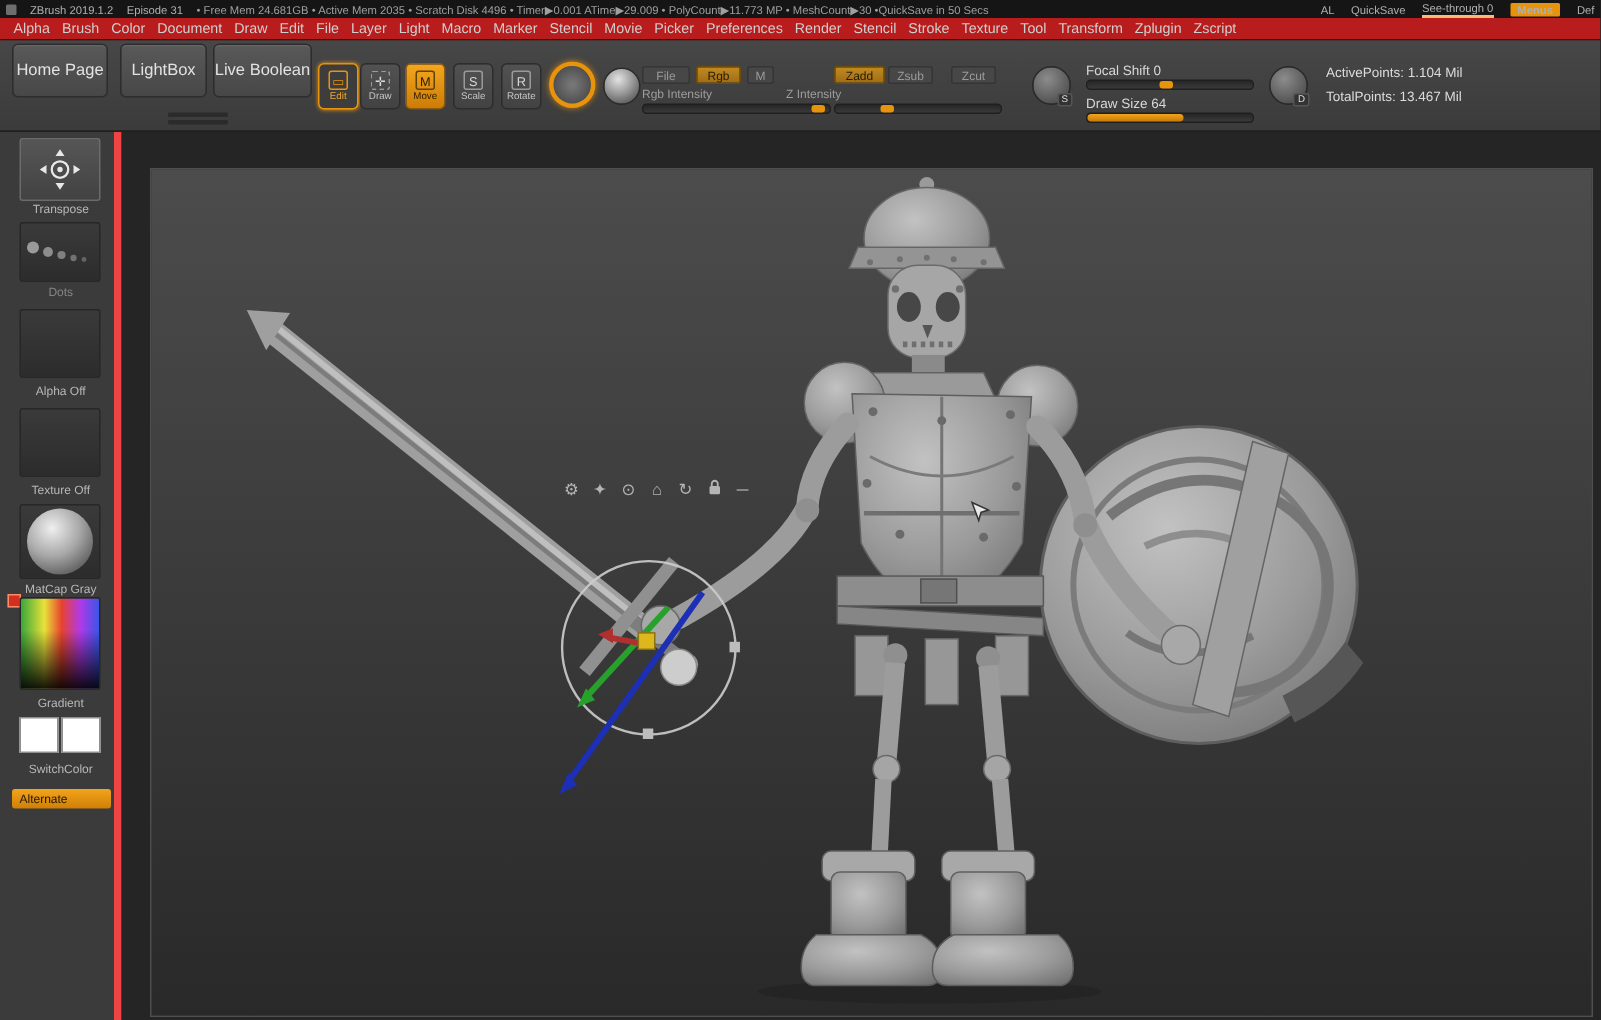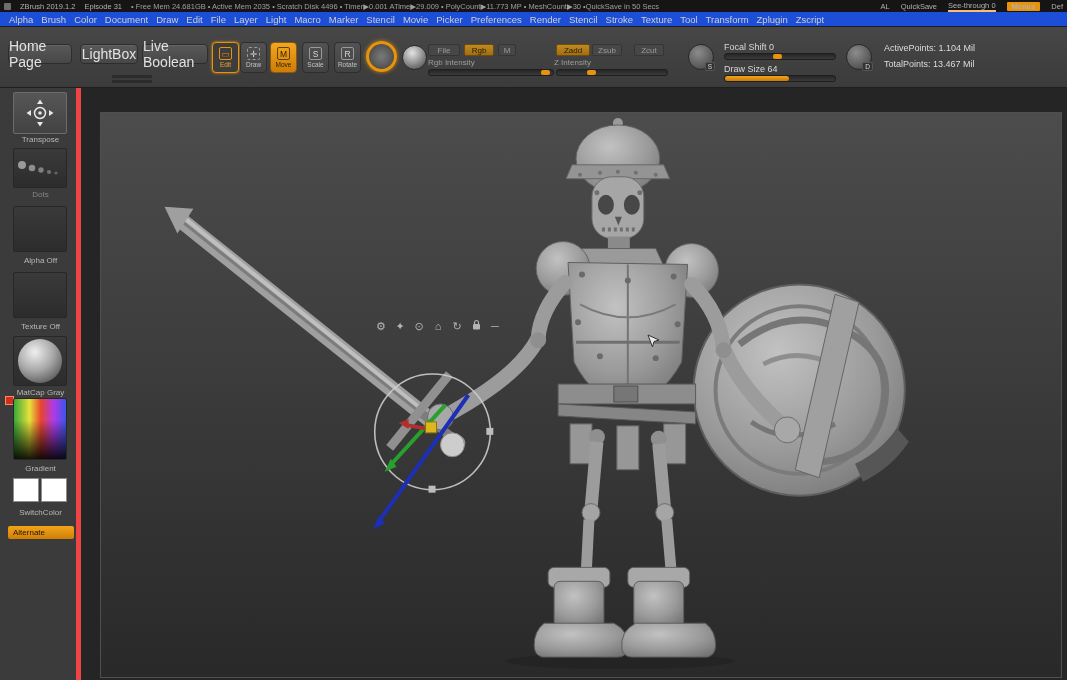--- a/index.html
+++ b/index.html
@@ -11,30 +11,30 @@
   .titlebar { position:absolute; left:0; top:0; width:100%; height:12px; background:#151515;
     color:#b0b0b0; font-size:7.5px; display:flex; align-items:center; gap:9px; padding:0 4px;
     white-space:nowrap; }
   .titlebar .app-logo { width:7px; height:7px; background:#6e6e6e; border-radius:1px; flex:none; }
   .titlebar .stats { color:#9f9f9f; }
   .tb-right { margin-left:auto; display:flex; gap:11px; align-items:center; }
   .menus-btn { background:#e8930c; color:#16100; padding:0 5px; border-radius:1px; font-weight:bold; }
   .seethrough { border-bottom:2px solid #fdba74; padding-bottom:0; }
 
   
-  .menubar { position:absolute; top:12px; left:0; width:100%; height:15px; background:#1d4ed8;
+  .menubar { position:absolute; top:12px; left:0; width:100%; height:15px; background:#b91c1c;
     border-bottom:1px solid #1c1c1c; display:flex; align-items:center; gap:8px; padding:0 9px;
     font-size:9.5px; color:#cfcfcf; white-space:nowrap; }
   .menu-item { cursor:default; }
 
   
   .topshelf { position:absolute; top:27px; left:0; width:100%; height:61px;
     background:linear-gradient(#474747,#3b3b3b); border-bottom:1px solid #1f1f1f; }
-  .shelf-btn { position:absolute; top:17px; height:20px; background:linear-gradient(#595959,#474747);
-    border:1px solid #2d2d2d; border-radius:4px; color:#e2e2e2; font-size:14px; display:flex;
+  .shelf-btn { position:absolute; top:2px; height:36px; background:linear-gradient(#595959,#474747);
+    border:1px solid #2d2d2d; border-radius:4px; color:#e2e2e2; font-size:11px; display:flex;
     align-items:center; justify-content:center; box-shadow:inset 0 1px 0 rgba(255,255,255,.07); }
   .tool-btn { position:absolute; top:15px; width:27px; height:31px; border-radius:4px;
     background:linear-gradient(#525252,#424242); border:1px solid #2d2d2d; display:flex;
     flex-direction:column; align-items:center; justify-content:center; gap:1px; }
   .tool-btn .glyph { width:13px; height:13px; font-size:8.5px; line-height:12px; text-align:center;
     color:#d8d8d8; border:1px solid #9a9a9a; border-radius:2px; }
   .tool-btn .lbl { font-size:6.5px; color:#c4c4c4; }
   .tool-btn.active { background:linear-gradient(#f4a61e,#cd7c06); border-color:#8a5a10; }
   .tool-btn.active .glyph { color:#2a1c02; border-color:#5f4206; }
   .tool-btn.active .lbl { color:#2a1c02; }
@@ -177,21 +177,21 @@
     <div class="chip active" style="left:464px;width:30px;">Rgb</div>
     <div class="chip" style="left:498px;width:18px;">M</div>
     <div class="slider-label" style="left:428px;top:31px;">Rgb Intensity</div>
     <div class="slider" style="left:428px;top:42px;width:126px;">
       <div class="handle" style="left:112px;"></div>
     </div>
 
     <div class="chip active" style="left:556px;width:34px;">Zadd</div>
     <div class="chip" style="left:592px;width:30px;">Zsub</div>
     <div class="chip" style="left:634px;width:30px;">Zcut</div>
-    <div class="slider-label" style="left:554px;top:31px;text-align:center;">Z Intensity</div>
+    <div class="slider-label" style="left:524px;top:31px;text-align:center;">Z Intensity</div>
     <div class="slider" style="left:556px;top:42px;width:112px;">
       <div class="handle" style="left:30px;"></div>
     </div>
 
     <div class="round-icon" style="left:688px;">
       <span class="badge">S</span>
     </div>
     <div class="param-label" style="left:724px;top:15px;">Focal Shift 0</div>
     <div class="slider" style="left:724px;top:26px;width:112px;">
       <div class="handle" style="left:48px;"></div>

